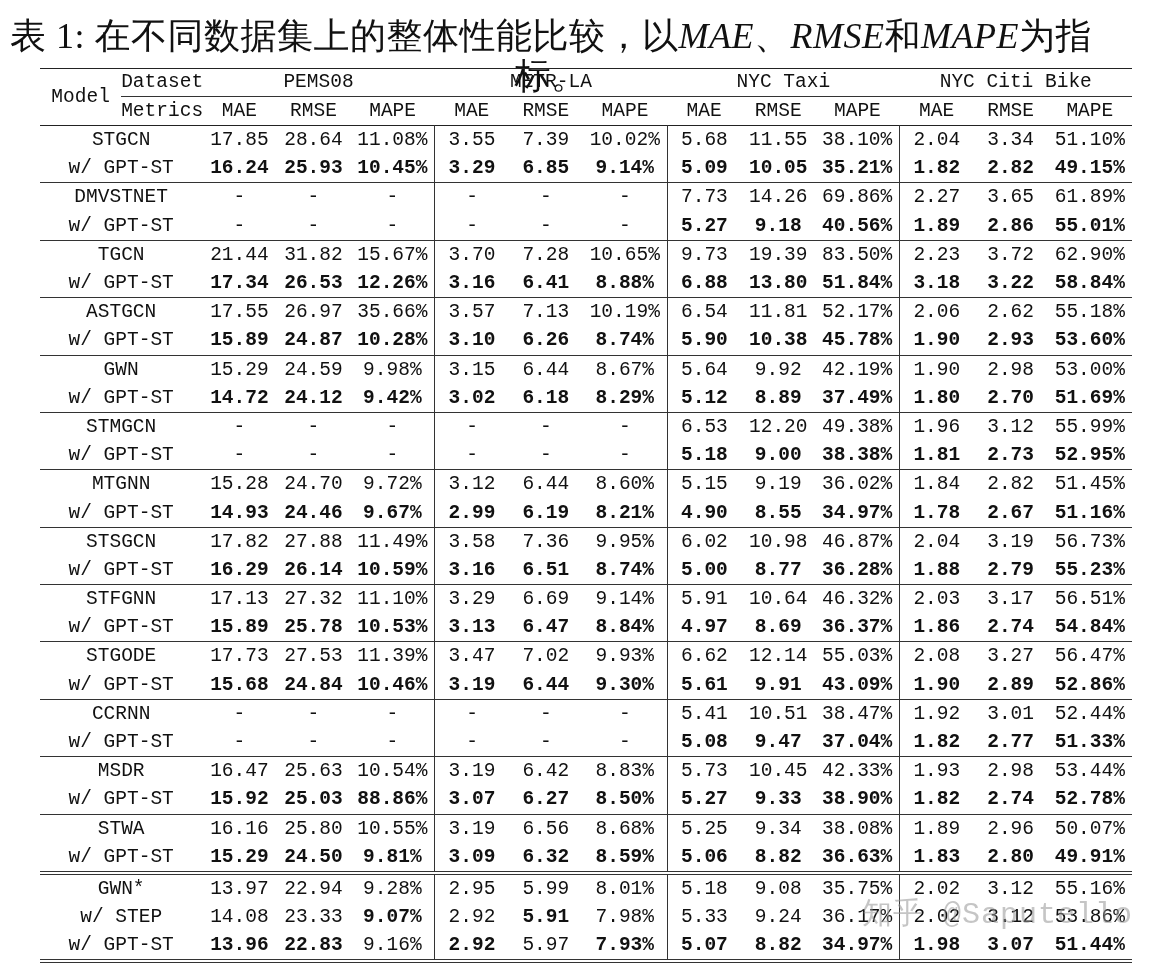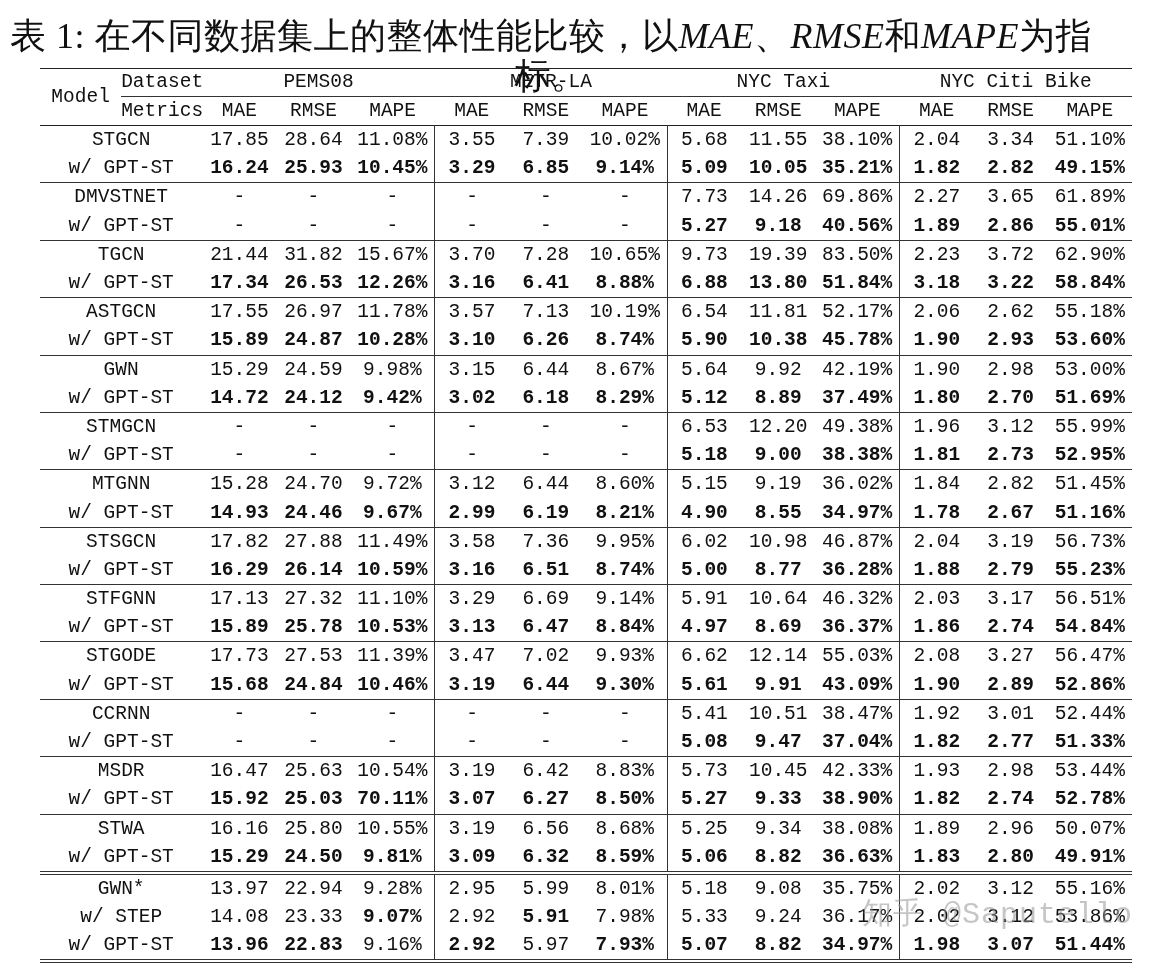--- a/index.html
+++ b/index.html
@@ -176,21 +176,21 @@
         <td class="b">13.80</td>
         <td class="vsep b">51.84%</td>
         <td class="b">3.18</td>
         <td class="b">3.22</td>
         <td class="b">58.84%</td>
       </tr>
       <tr>
         <td colspan="2" class="model-cell">ASTGCN</td>
         <td class="">17.55</td>
         <td class="">26.97</td>
-        <td class="vsep">11.78%</td>
+        <td class="vsep">35.66%</td>
         <td class="">3.57</td>
         <td class="">7.13</td>
         <td class="vsep">10.19%</td>
         <td class="">6.54</td>
         <td class="">11.81</td>
         <td class="vsep">52.17%</td>
         <td class="">2.06</td>
         <td class="">2.62</td>
         <td class="">55.18%</td>
       </tr>
@@ -431,21 +431,21 @@
         <td class="">10.45</td>
         <td class="vsep">42.33%</td>
         <td class="">1.93</td>
         <td class="">2.98</td>
         <td class="">53.44%</td>
       </tr>
       <tr class="grp-end">
         <td colspan="2" class="model-cell">w/ GPT-ST</td>
         <td class="b">15.92</td>
         <td class="b">25.03</td>
-        <td class="vsep b">70.11%</td>
+        <td class="vsep b">88.86%</td>
         <td class="b">3.07</td>
         <td class="b">6.27</td>
         <td class="vsep b">8.50%</td>
         <td class="b">5.27</td>
         <td class="b">9.33</td>
         <td class="vsep b">38.90%</td>
         <td class="b">1.82</td>
         <td class="b">2.74</td>
         <td class="b">52.78%</td>
       </tr>

